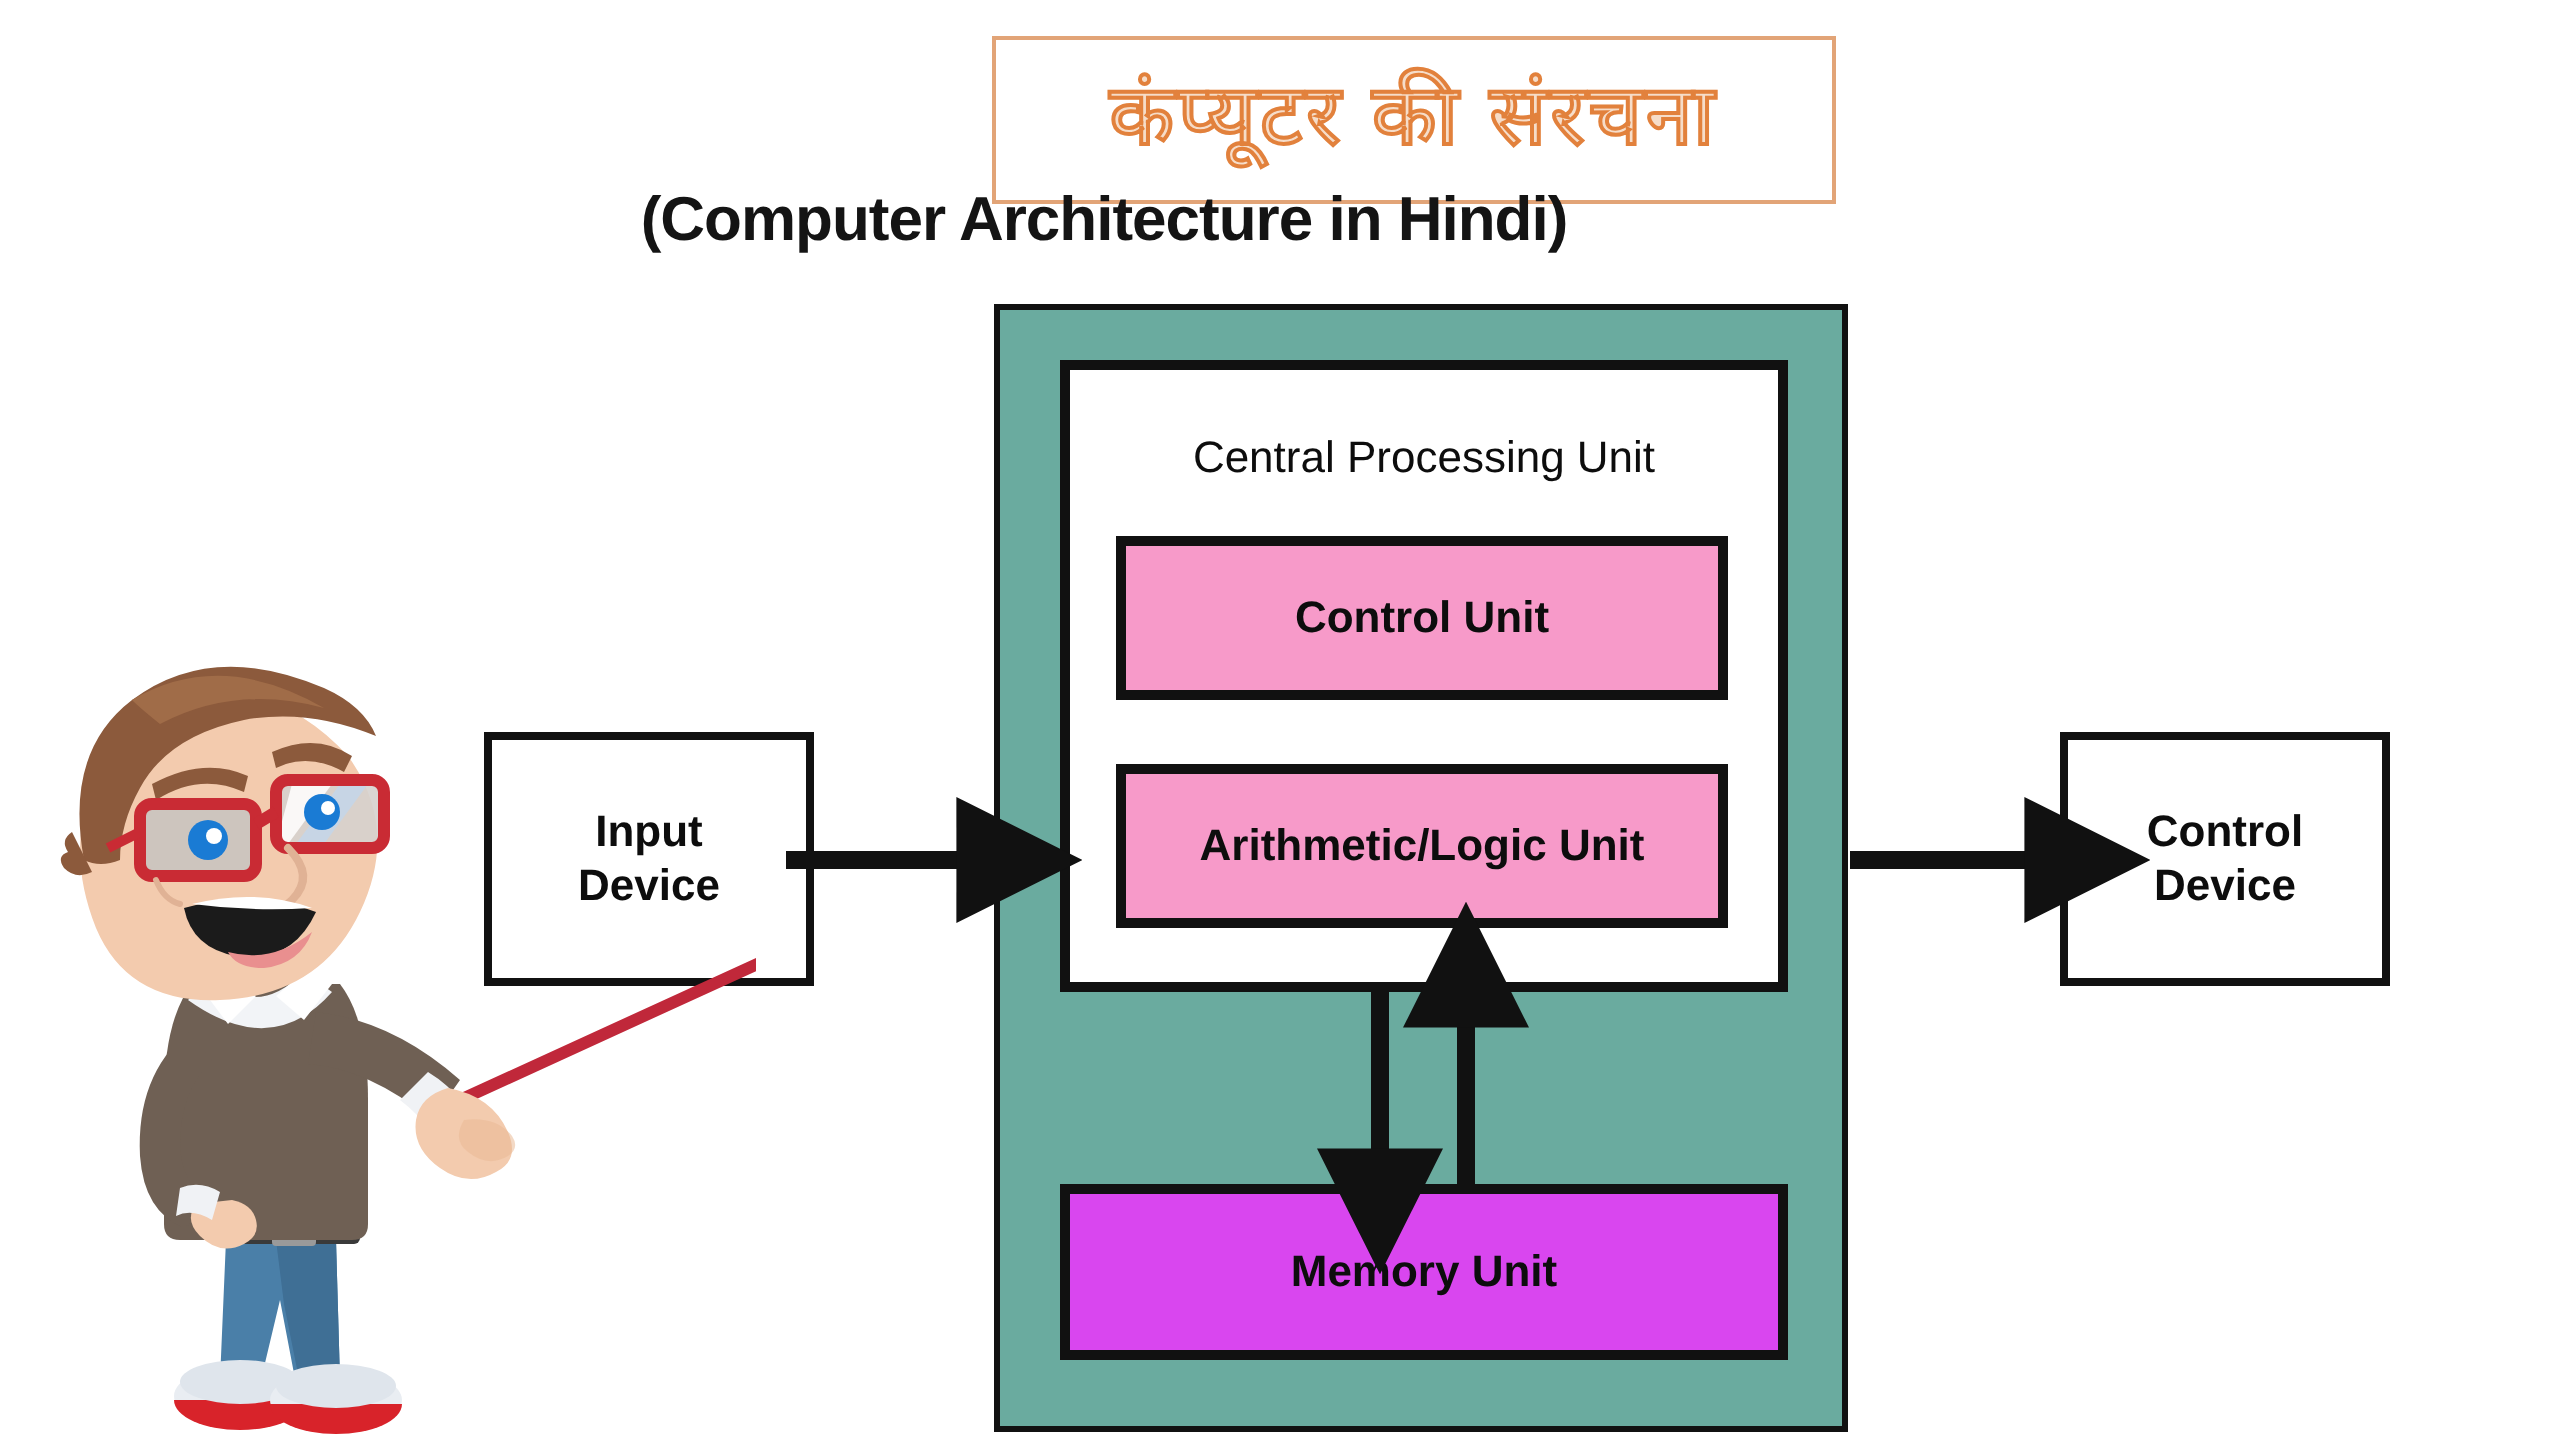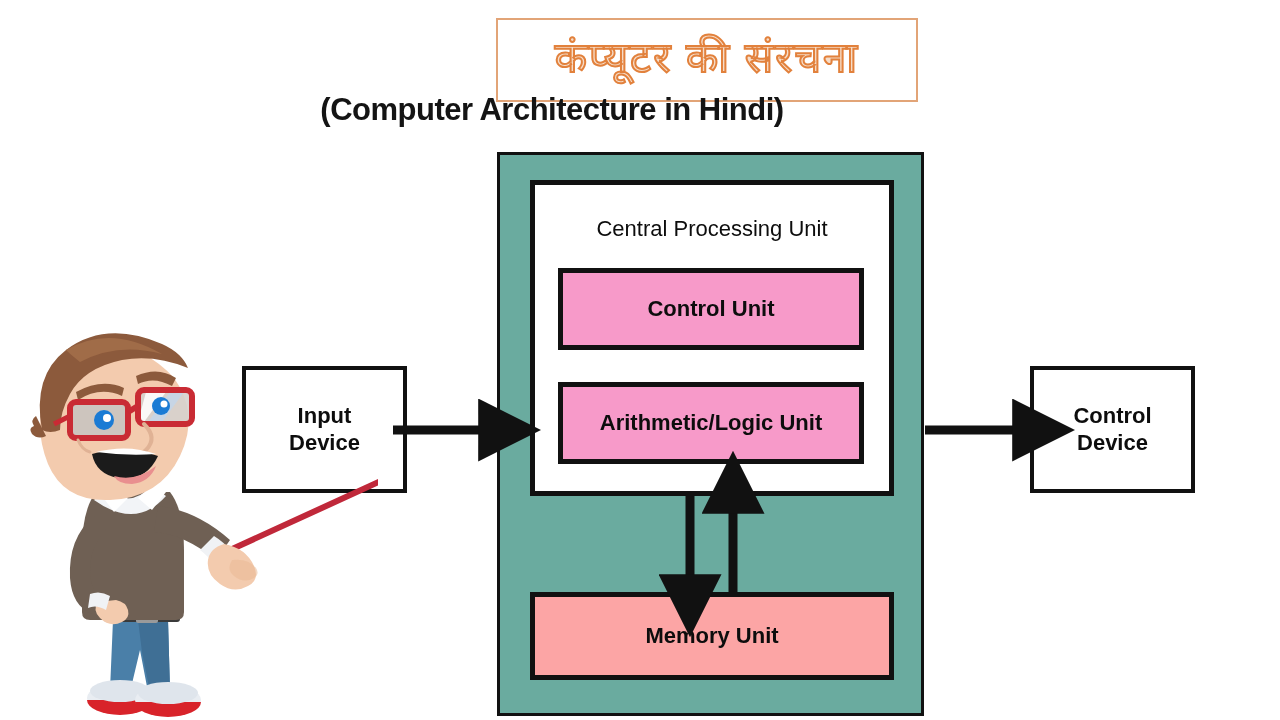--- a/index.html
+++ b/index.html
@@ -124,21 +124,21 @@
     height: 82px;
   }
 
   
   .memory-box {
     position: absolute;
     left: 530px;
     top: 592px;
     width: 364px;
     height: 88px;
-    background: #fca5a5;
+    background: #d946ef;
     border: 5px solid #111111;
     box-sizing: border-box;
     display: flex;
     align-items: center;
     justify-content: center;
   }
   .memory-box .label {
     font-size: 22px;
     font-weight: bold;
     color: #0d0d0d;

